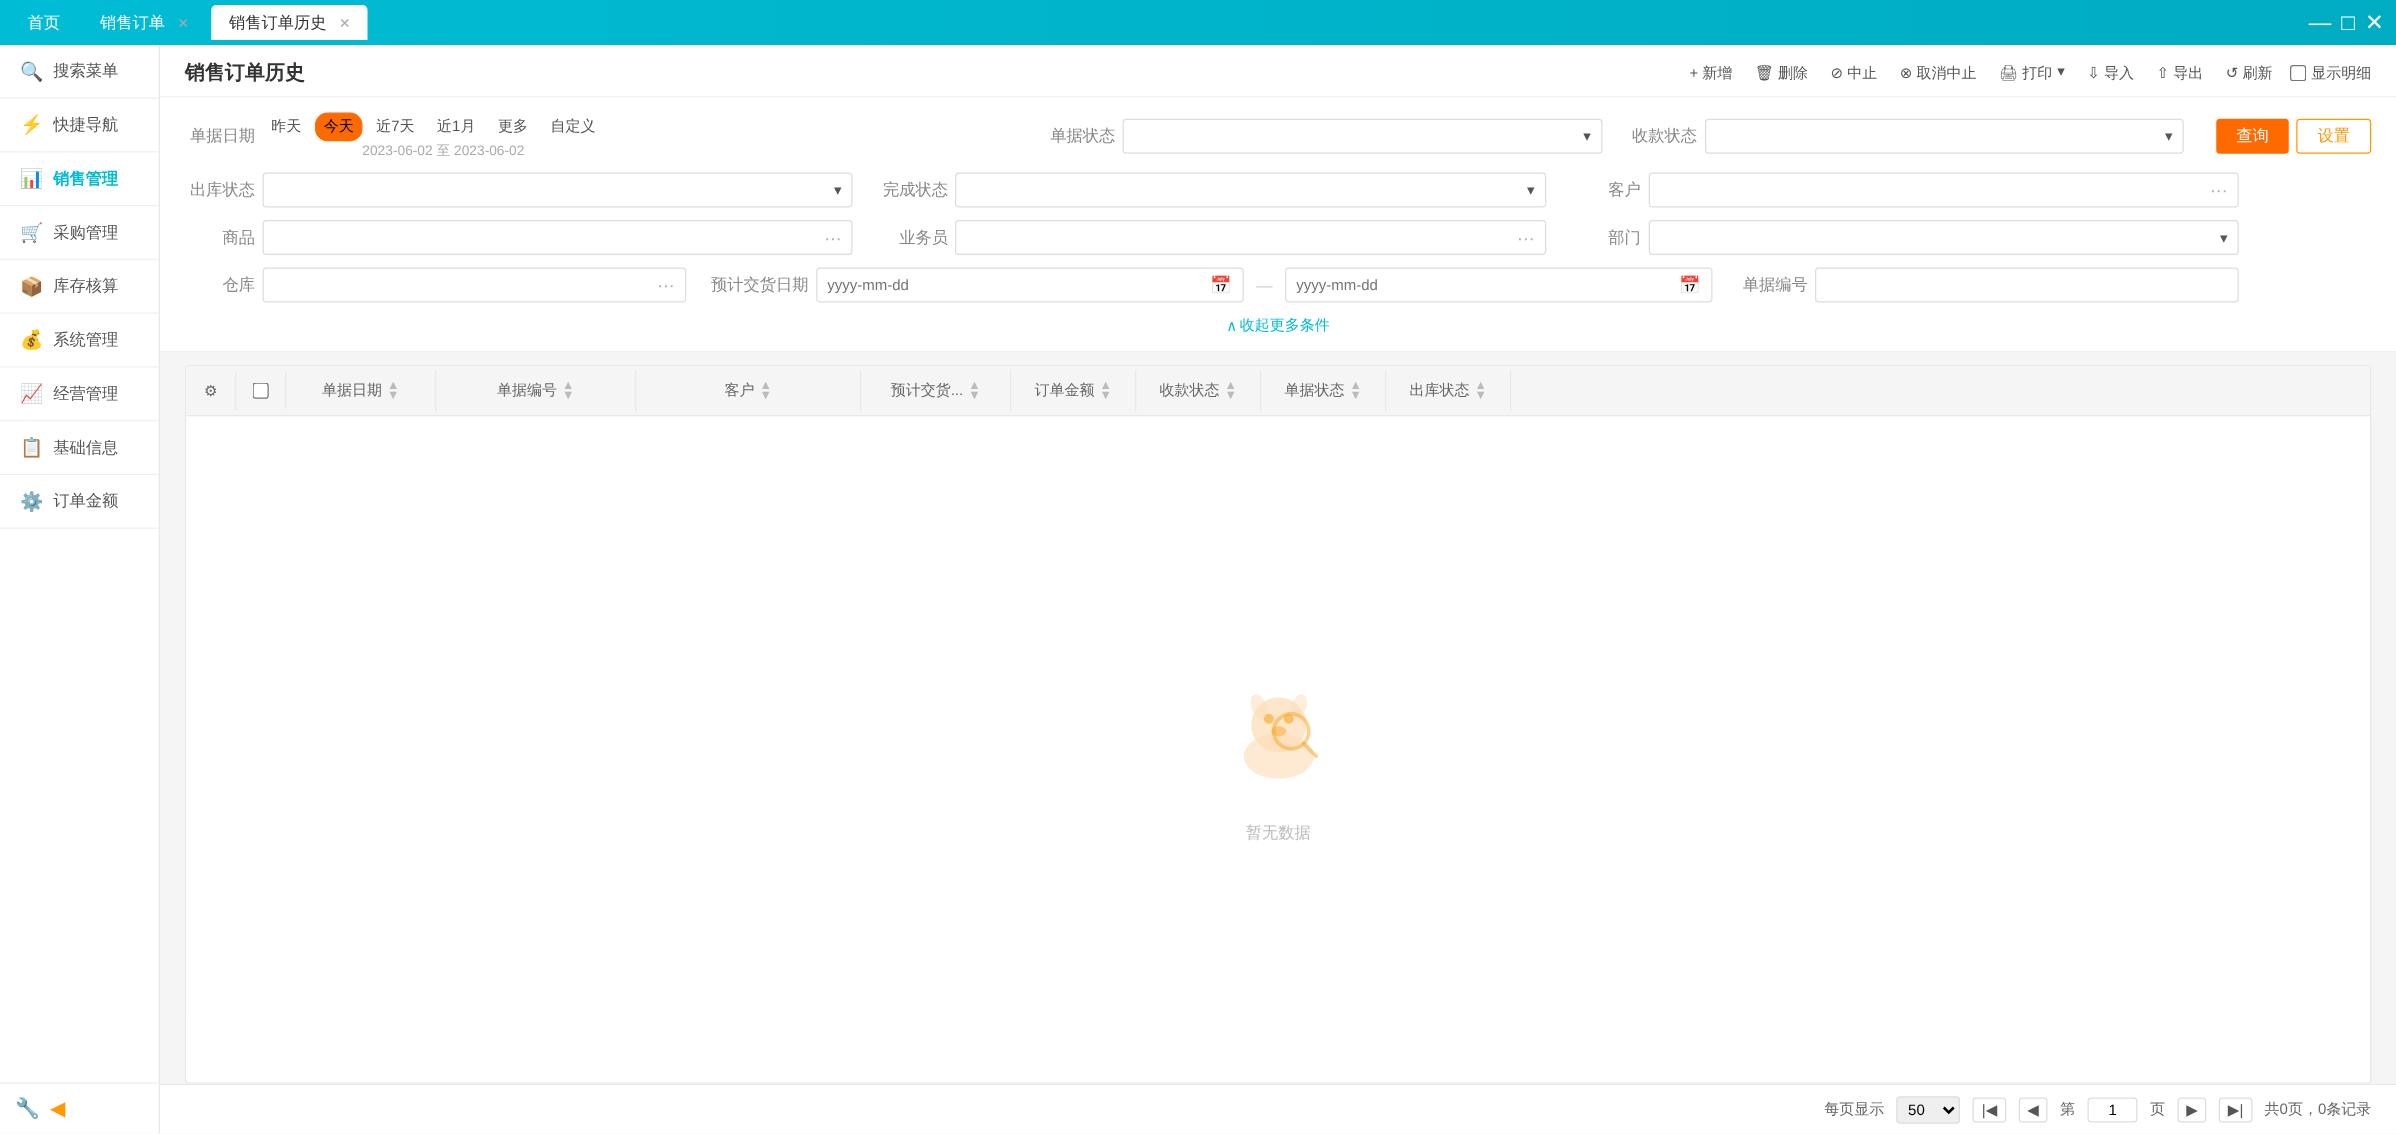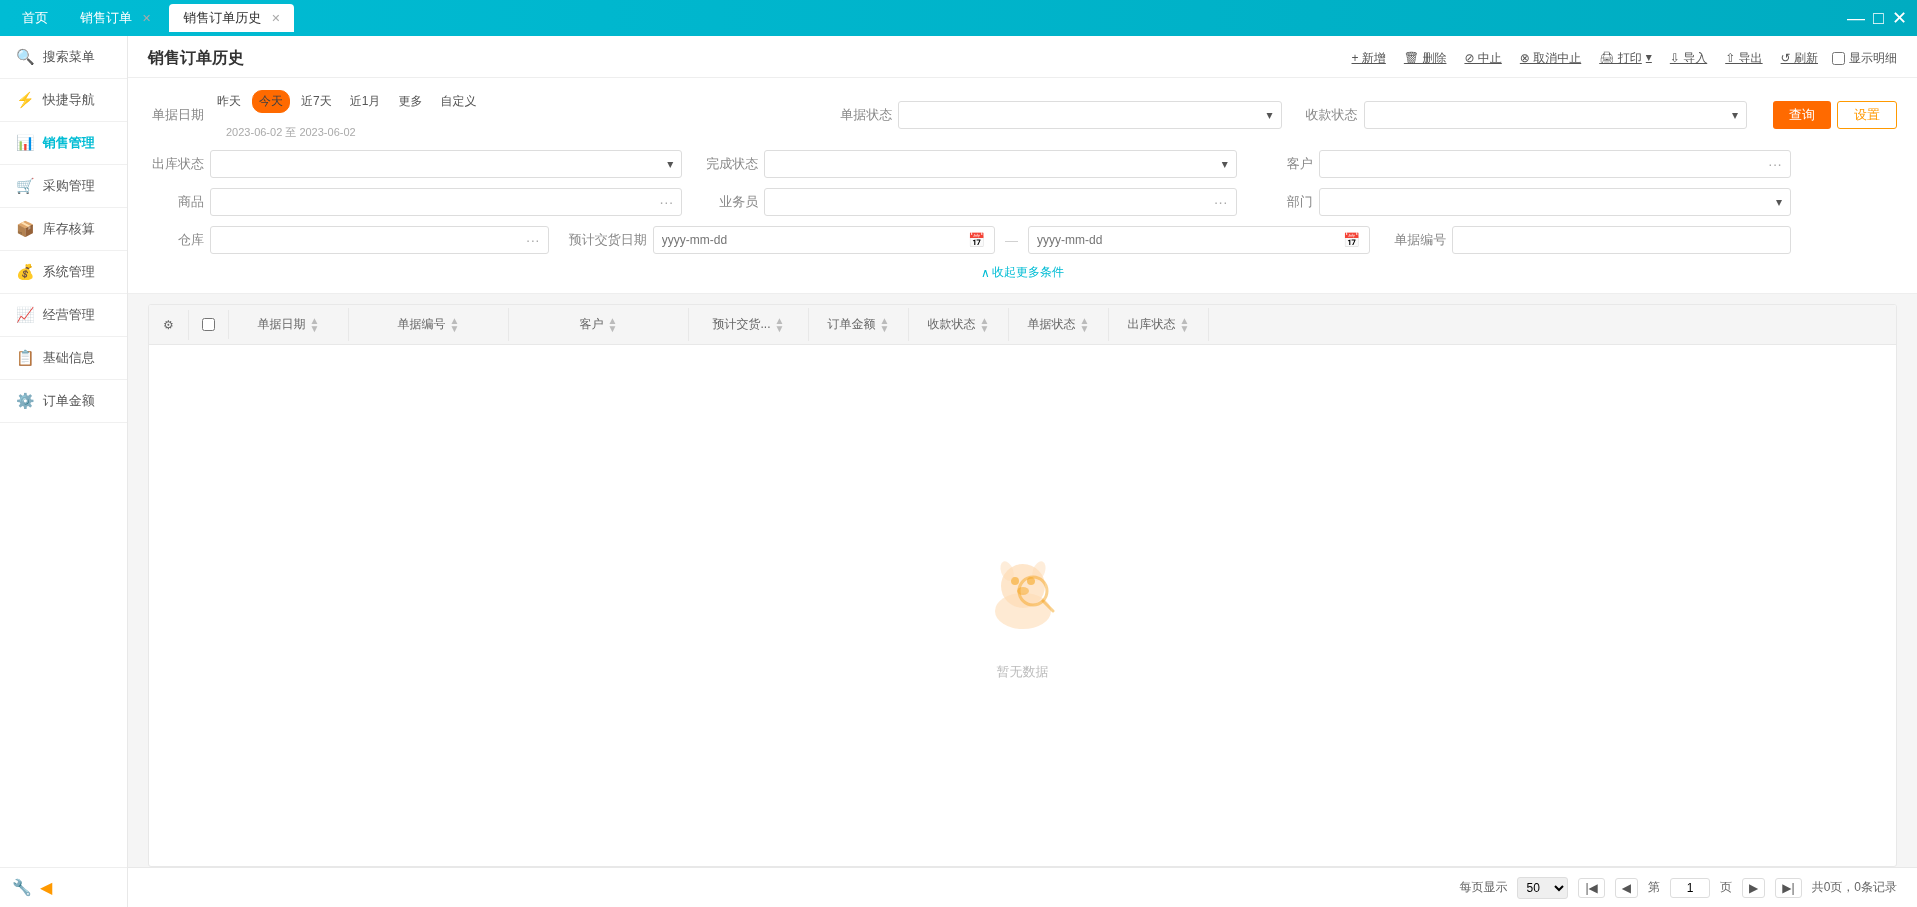--- a/index.html
+++ b/index.html
@@ -78,21 +78,21 @@
       border-bottom: 1px solid #eee;
     }
     .page-title { font-size: 16px; font-weight: bold; color: #333; }
 
     .toolbar {
       display: flex; align-items: center; gap: 10px;
     }
     .toolbar-btn {
       display: flex; gap: 4px;
       color: #555; font-size: 12px; cursor: pointer;
-      padding: 2px 4px; border-radius: 2px; text-decoration: underline;
+      padding: 2px 4px; border-radius: 2px;
     }
     .display-toggle {
       display: flex; align-items: center; gap: 4px; font-size: 12px; color: #555;
     }
     .display-toggle input { cursor: pointer; }
 
     
     .filter-area {
       background: #fff;
       padding: 12px 20px;
@@ -121,24 +121,24 @@
 
     
     .date-quick-btns {
       display: flex; align-items: center; gap: 4px;
     }
     .date-quick-btn {
       padding: 2px 6px; border-radius: 2px; font-size: 12px; cursor: pointer; color: #555;
       border: 1px solid transparent;
     }
     .date-quick-btn.active {
-      background: #ff6a00; color: #404040; border-radius: 10px; border-color: #ff6a00;
+      background: #ff6a00; color: #000000; border-radius: 10px; border-color: #ff6a00;
     }
     .date-sub-text {
-      font-size: 11px; color: #aaa; margin-left: 16px;
+      font-size: 11px; color: #aaa; margin-left: 16px; text-align: center;
     }
 
     
     .dots-btn {
       color: #aaa; cursor: pointer; font-size: 14px; margin-left: 4px;
     }
 
     
     .collapse-row {
       display: flex; justify-content: center; margin-top: 4px;
@@ -329,21 +329,21 @@
         </div>
       </div>
     </div>
 
     <div class="filter-area">
 
       <div class="filter-row">
 
         <div class="filter-item" style="flex: 1.5;">
           <span class="filter-label">单据日期</span>
-          <div style="display:flex;flex-direction:column;gap:12px;">
+          <div style="display:flex;flex-direction:column;gap:0;">
             <div class="date-quick-btns">
               <span class="date-quick-btn">昨天</span>
               <span class="date-quick-btn active">今天</span>
               <span class="date-quick-btn">近7天</span>
               <span class="date-quick-btn">近1月</span>
               <span class="date-quick-btn">更多</span>
               <span class="date-quick-btn">自定义</span>
             </div>
             <span class="date-sub-text">2023-06-02 至 2023-06-02</span>
           </div>

